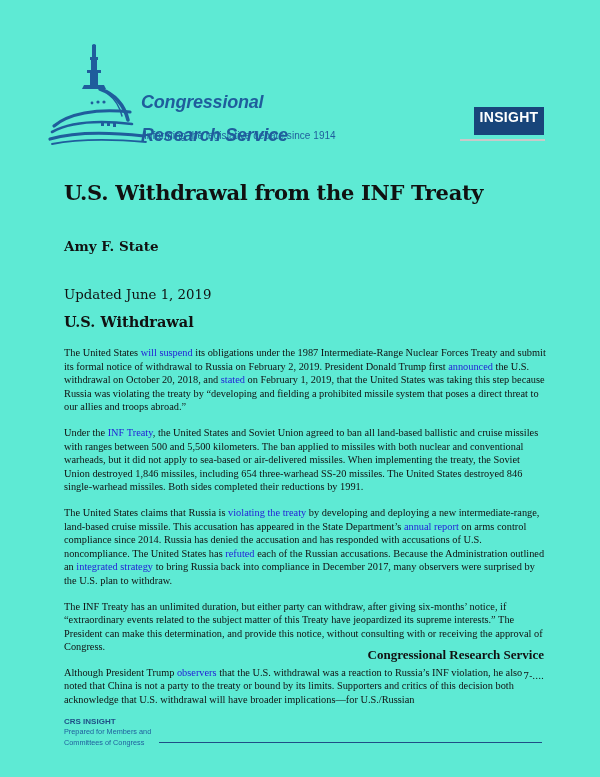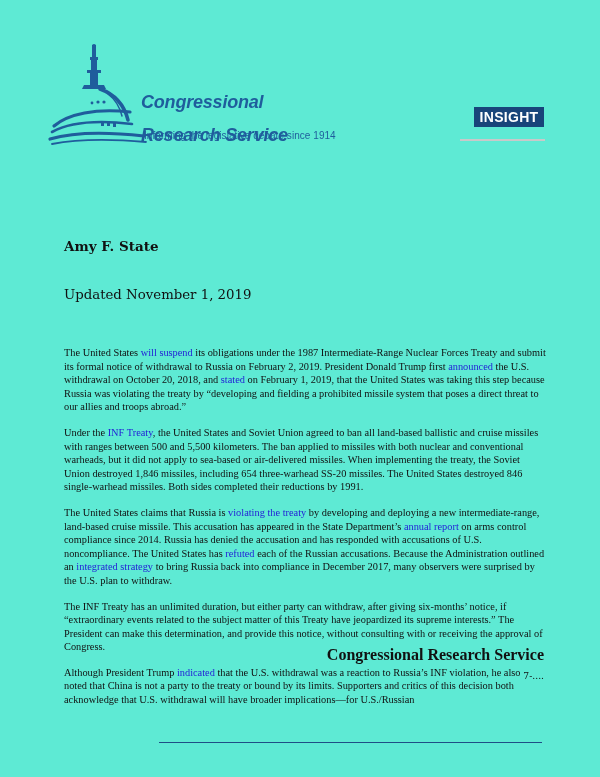--- a/index.html
+++ b/index.html
@@ -8,21 +8,21 @@
 
   
   .logo { position: absolute; left: 48px; top: 42px; width: 300px; height: 104px; }
   .logo svg.dome { position: absolute; left: 0; top: 0; }
   .logo-title { position: absolute; left: 93px; top: 52px; font-family: "Liberation Sans", sans-serif;
                 font-weight: bold; font-style: italic; color: #1f5d9c; font-size: 18px; line-height: 17px; letter-spacing: -0.2px; }
   .logo-title .l2 { display: block; margin-top: 16px; }
   .logo-tag { position: absolute; left: 96px; top: 88px; font-family: "Liberation Sans", sans-serif;
               font-size: 10px; color: #1f5d9c; white-space: nowrap; letter-spacing: 0.05px; }
 
-  .insight-badge { position: absolute; left: 474px; top: 107px; width: 70px; height: 20px; background: #18457a;
+  .insight-badge { position: absolute; left: 474px; top: 107px; width: 70px; height: 28px; background: #18457a;
                    color: #fff; font-family: "Liberation Sans", sans-serif; font-weight: bold; font-size: 14px;
                    line-height: 20px; text-align: center; letter-spacing: 0.3px; }
   .insight-rule { position: absolute; left: 460px; top: 139px; width: 85px; height: 2px; background: #c9c9c9; }
 
   
   .title { position: absolute; left: 64px; top: 180px; font-family: "DejaVu Serif", serif; font-weight: bold;
            font-size: 21px; color: #111; letter-spacing: -0.3px; white-space: nowrap; }
   .author { position: absolute; left: 64px; top: 238px; font-family: "DejaVu Serif", serif; font-weight: bold;
             font-size: 13.5px; color: #111; }
   .author-role { position: absolute; left: 64px; top: 256px; font-family: "DejaVu Serif", serif;
@@ -33,21 +33,21 @@
                      font-size: 14.5px; color: #111; }
 
   
   .body { position: absolute; left: 64px; top: 334px; width: 482px; font-family: "Liberation Serif", serif;
           font-size: 10.35px; line-height: 13.6px; color: #111; }
   .body p { margin: 12px 0 6px 0; }
   .body a { color: #2323d6; text-decoration: none; }
 
   .footer-right { position: absolute; right: 56px; top: 648px; text-align: right; font-family: "Liberation Serif", serif;
                   font-size: 10.5px; color: #111; line-height: 14px; }
-  .footer-right .org { font-weight: bold; font-size: 16px; margin-bottom: 6px; text-align: center; }
+  .footer-right .org { font-weight: bold; font-size: 13px; margin-bottom: 6px; text-align: center; }
   .footer-right .meta { font-family: "DejaVu Serif", serif; font-size: 9.2px; line-height: 15.5px; }
 
   .crs-footer { position: absolute; left: 64px; top: 717px; font-family: "Liberation Sans", sans-serif; color: #1f5d9c; }
   .crs-footer .brand { font-weight: bold; font-size: 8px; color: #1f4f86; line-height: 10px; }
   .crs-footer .prep { font-size: 7.3px; line-height: 10.5px; }
   .crs-footer-rule { position: absolute; left: 159px; top: 742px; width: 383px; height: 1.2px; background: #1f4f86; }
 </style>
 </head>
 <body>
 
@@ -88,30 +88,37 @@
     <div class="logo-title">
       <span class="l1">Congressional</span>
       <span class="l2">Research Service</span>
     </div>
     <div class="logo-tag">Informing the legislative debate since 1914</div>
   </div>
 
   <div class="insight-badge">INSIGHT</div>
   <div class="insight-rule"></div>
 
+  <div class="title">U.S. Withdrawal from the INF Treaty</div>
   <div class="author">Amy F. State</div>
-  <div class="updated">Updated November 1, 2019</div>
+  <div class="updated">Updated June 1, 2019</div>
+  <div class="section-heading">U.S. Withdrawal</div>
 
   <div class="body">
     <p><span>The United States </span><a>will suspend</a><span> its obligations under the 1987 Intermediate-Range Nuclear Forces Treaty and submit its formal notice of withdrawal to Russia on February 2, 2019. President Donald Trump first </span><a>announced</a><span> the U.S. withdrawal on October 20, 2018, and </span><a>stated</a><span> on February 1, 2019, that the United States was taking this step because Russia was violating the treaty by “developing and fielding a prohibited missile system that poses a direct threat to our allies and troops abroad.”</span></p>
     <p><span>Under the </span><a>INF Treaty</a><span>, the United States and Soviet Union agreed to ban all land-based ballistic and cruise missiles with ranges between 500 and 5,500 kilometers. The ban applied to missiles with both nuclear and conventional warheads, but it did not apply to sea-based or air-delivered missiles. When implementing the treaty, the Soviet Union destroyed 1,846 missiles, including 654 three-warhead SS-20 missiles. The United States destroyed 846 single-warhead missiles. Both sides completed their reductions by 1991.</span></p>
     <p><span>The United States claims that Russia is </span><a>violating the treaty</a><span> by developing and deploying a new intermediate-range, land-based cruise missile. This accusation has appeared in the State Department’s </span><a>annual report</a><span> on arms control compliance since 2014. Russia has denied the accusation and has responded with accusations of U.S. noncompliance. The United States has </span><a>refuted</a><span> each of the Russian accusations. Because the Administration outlined an </span><a>integrated strategy</a><span> to bring Russia back into compliance in December 2017, many observers were surprised by the U.S. plan to withdraw.</span></p>
     <p><span>The INF Treaty has an unlimited duration, but either party can withdraw, after giving six-months’ notice, if “extraordinary events related to the subject matter of this Treaty have jeopardized its supreme interests.” The President can make this determination, and provide this notice, without consulting with or receiving the approval of Congress.</span></p>
-    <p><span>Although President Trump </span><a>indicated</a><span> that the U.S. withdrawal was a reaction to Russia’s INF violation, he also noted that China is not a party to the treaty or bound by its limits. Supporters and critics of this decision both acknowledge that U.S. withdrawal will have broader implications—for U.S./Russian</span></p>
+    <p><span>Although President Trump </span><a>observers</a><span> that the U.S. withdrawal was a reaction to Russia’s INF violation, he also noted that China is not a party to the treaty or bound by its limits. Supporters and critics of this decision both acknowledge that U.S. withdrawal will have broader implications—for U.S./Russian</span></p>
   </div>
 
   <div class="footer-right">
     <div class="org">Congressional Research Service</div>
     <div class="meta">7-....</div>
   </div>
 
+  <div class="crs-footer">
+    <div class="brand">CRS INSIGHT</div>
+    <div class="prep">Prepared for Members and</div>
+    <div class="prep">Committees of Congress</div>
+  </div>
   <div class="crs-footer-rule"></div>
 </div>
 
 </body></html>

